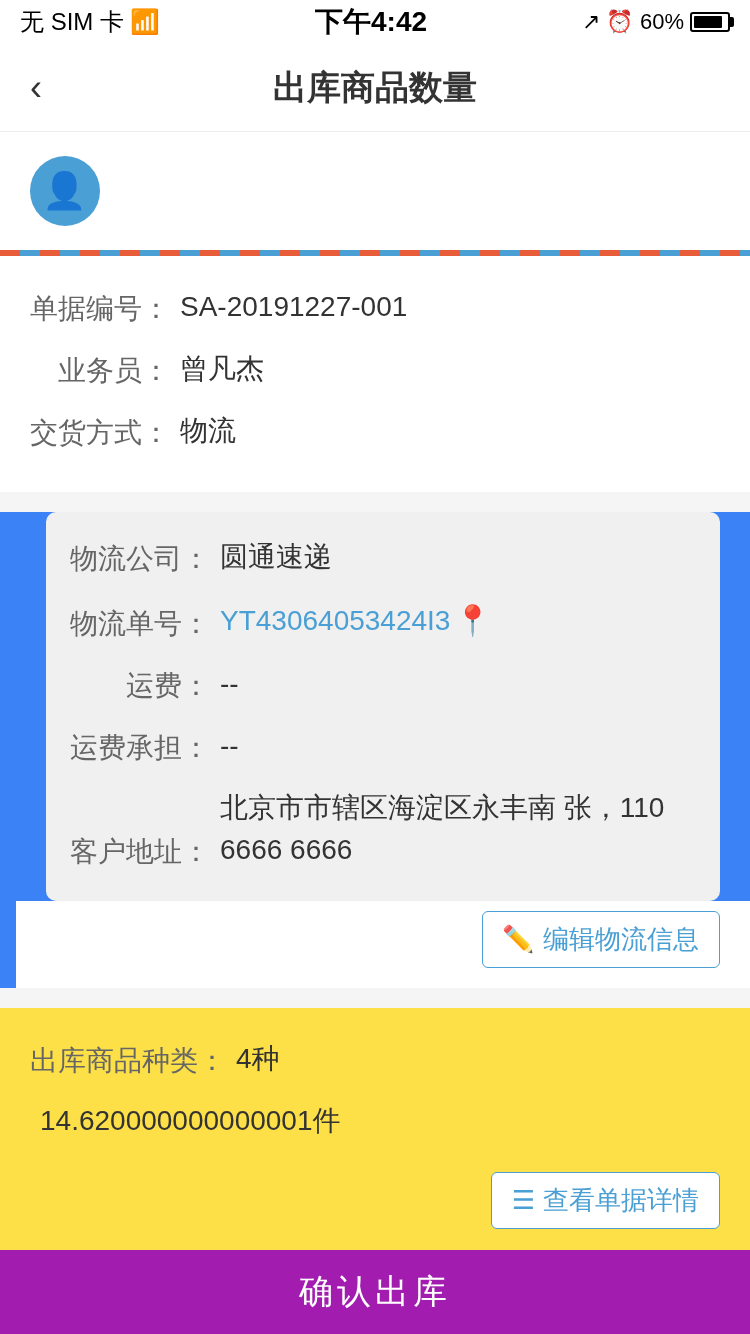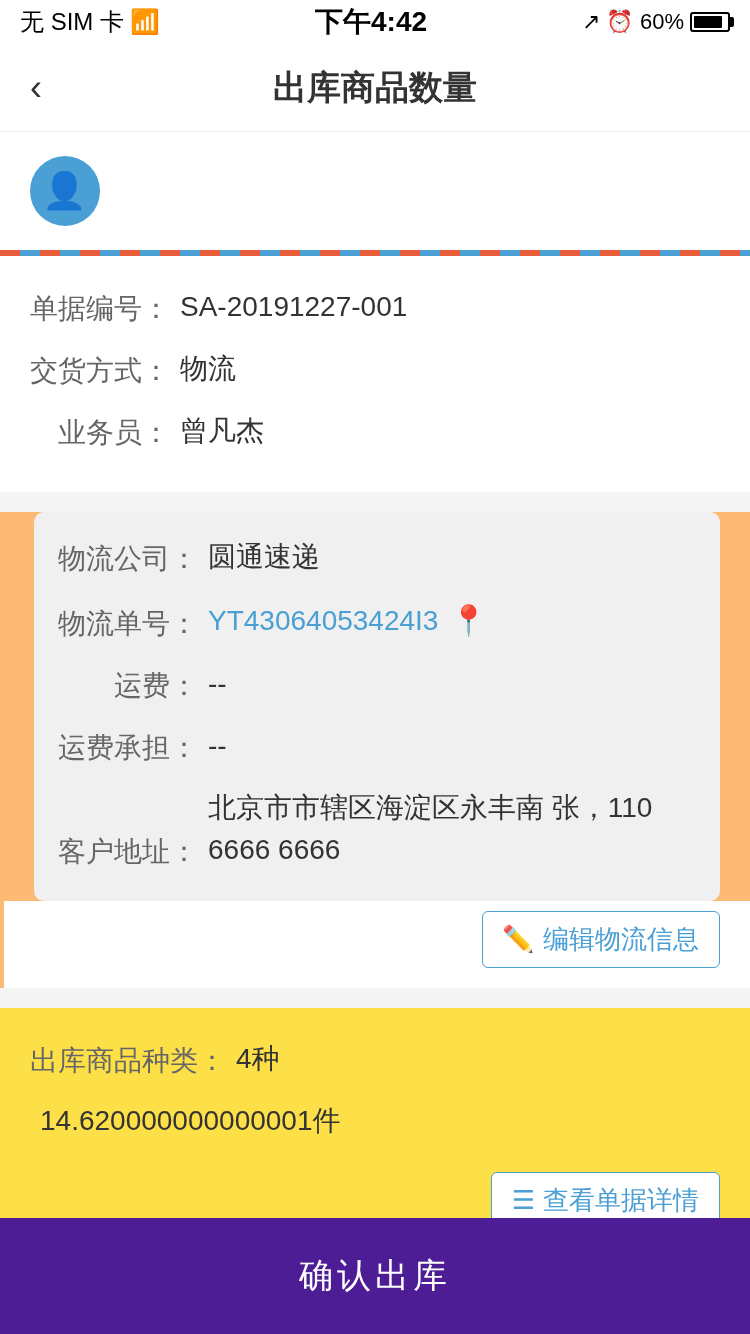--- a/index.html
+++ b/index.html
@@ -142,21 +142,21 @@
     .info-value {
       color: #333;
       flex: 1;
       padding-left: 10px;
       line-height: 1.5;
     }
     .info-value.blue-link {
       color: #4a9fd4;
       display: flex;
       align-items: center;
-      gap: 12px;
+      gap: 4px;
     }
 
     
     .edit-btn {
       float: right;
       border: 1.5px solid #4a9fd4;
       color: #4a9fd4;
       border-radius: 6px;
       padding: 10px 20px;
       font-size: 26px;
@@ -205,22 +205,22 @@
       height: 200px;
       background: #f5f5f5;
     }
 
     
     .confirm-btn-wrap {
       position: fixed;
       bottom: 0;
       left: 0;
       width: 750px;
-      background: #4c1d95;
-      height: 116px;
+      background: #a21caf;
+      height: 84px;
       display: flex;
       align-items: center;
       justify-content: center;
     }
     .confirm-btn {
       color: #fff;
       font-size: 34px;
       font-weight: 500;
       letter-spacing: 4px;
     }
@@ -260,30 +260,30 @@
   </div>
 
   <div class="dashed-border"></div>
 
   <div class="info-section">
     <div class="info-row">
       <span class="info-label">单据编号：</span>
       <span class="info-value">SA-20191227-001</span>
     </div>
     <div class="info-row">
+      <span class="info-label">业务员：</span>
+      <span class="info-value">曾凡杰</span>
+    </div>
+    <div class="info-row">
       <span class="info-label">交货方式：</span>
       <span class="info-value">物流</span>
     </div>
-    <div class="info-row">
-      <span class="info-label">业务员：</span>
-      <span class="info-value">曾凡杰</span>
-    </div>
-  </div>
-
-  <div style="background:#fdba74; padding: 0 0 0 4px; margin-bottom: 0;">
+  </div>
+
+  <div style="background:#3b82f6; padding: 0 0 0 16px; margin-bottom: 0;">
     <div style="background:#f0f0f0; margin: 0 30px; border-radius: 10px; padding: 24px 24px 10px 24px;">
       <div class="info-row">
         <span class="info-label">物流公司：</span>
         <span class="info-value">圆通速递</span>
       </div>
       <div class="info-row">
         <span class="info-label">物流单号：</span>
         <span class="info-value blue-link">
           <span>YT43064053424I3</span>
           <span style="color:#4a9fd4; font-size:30px;">📍</span>

